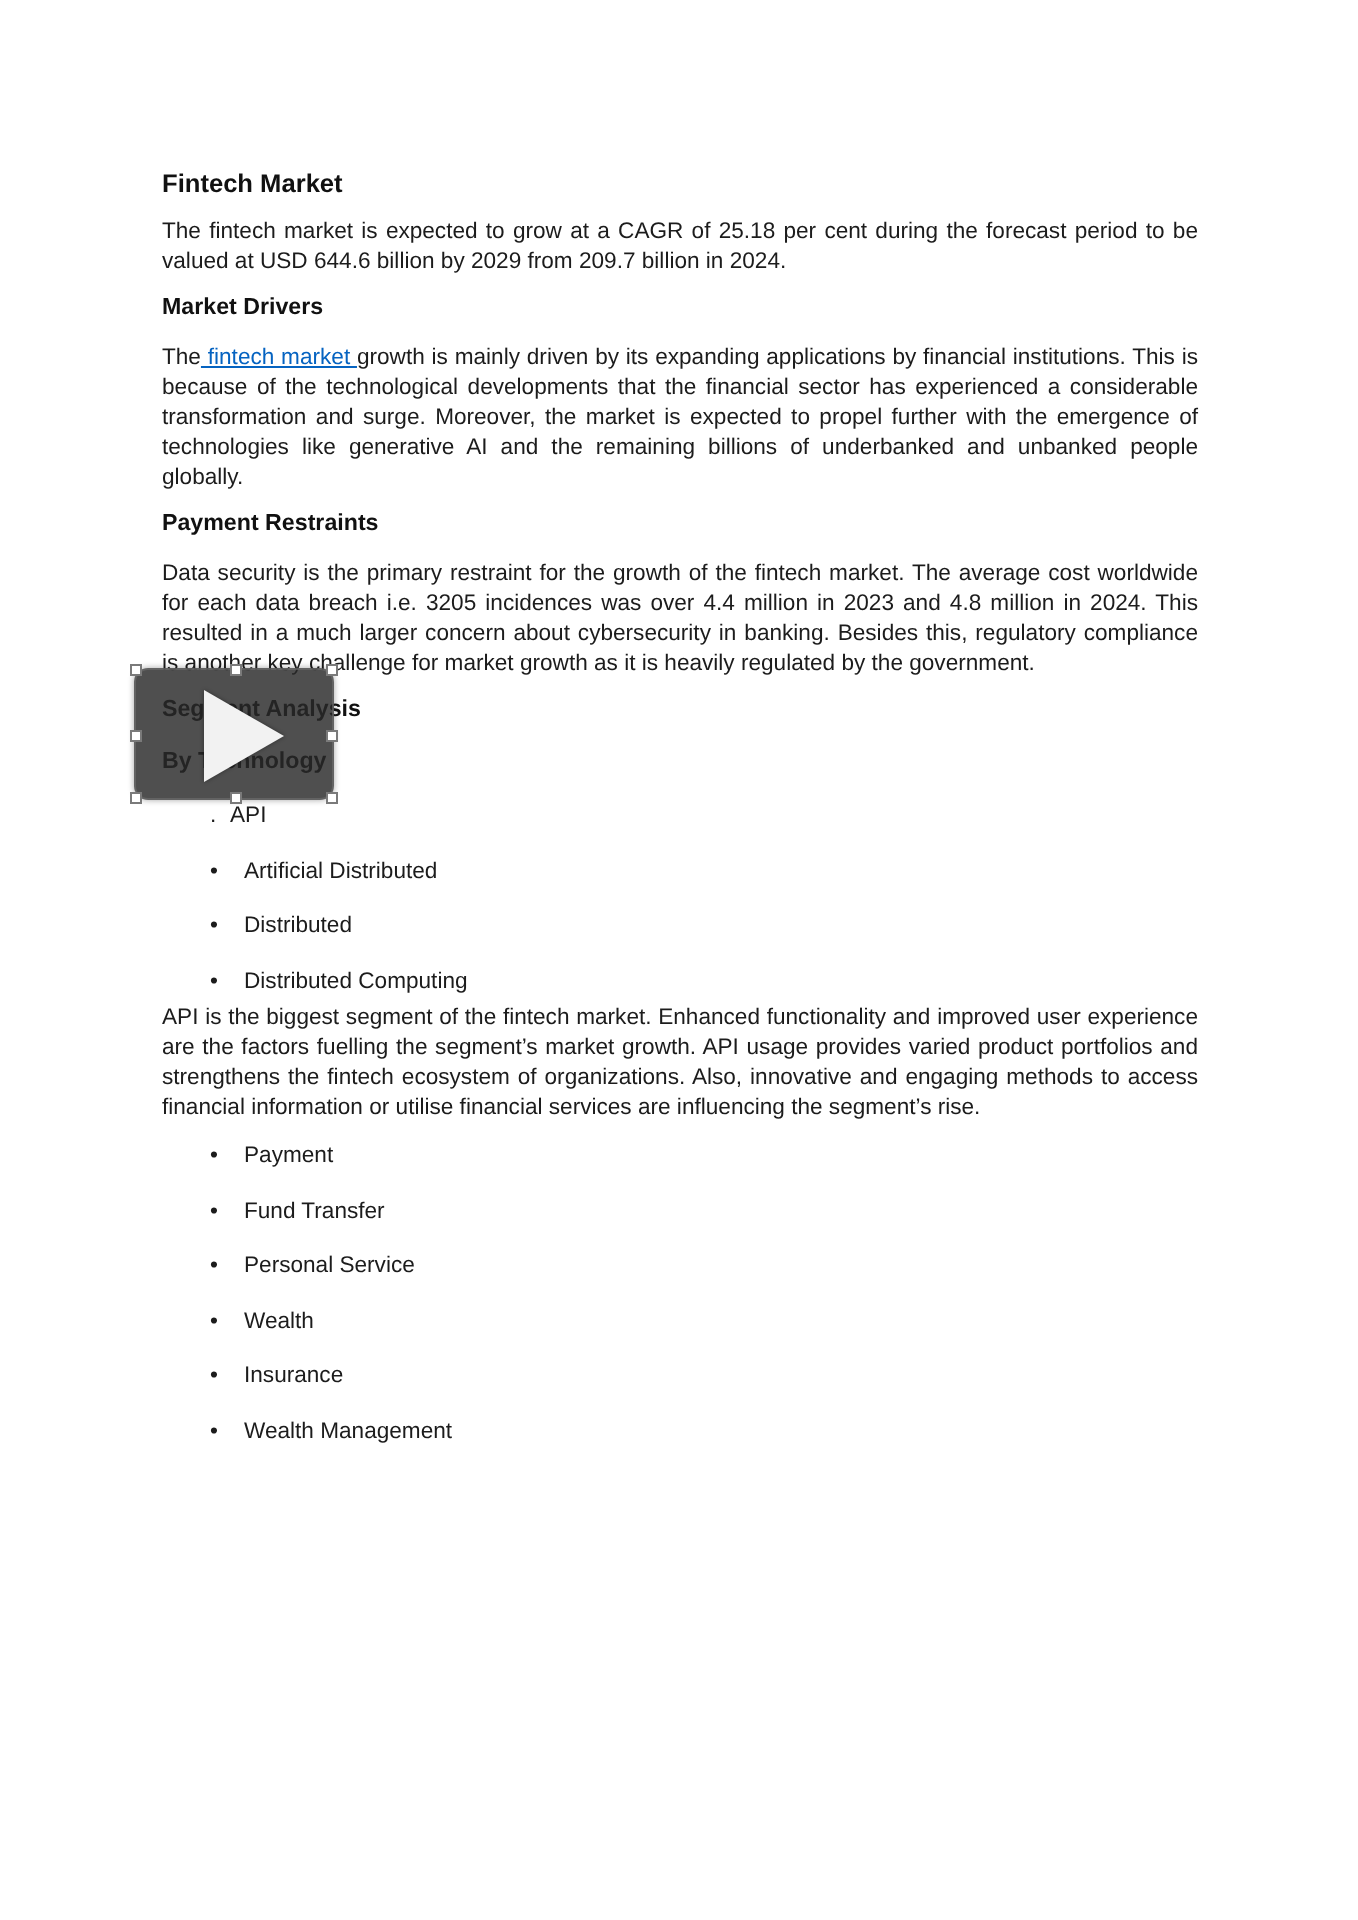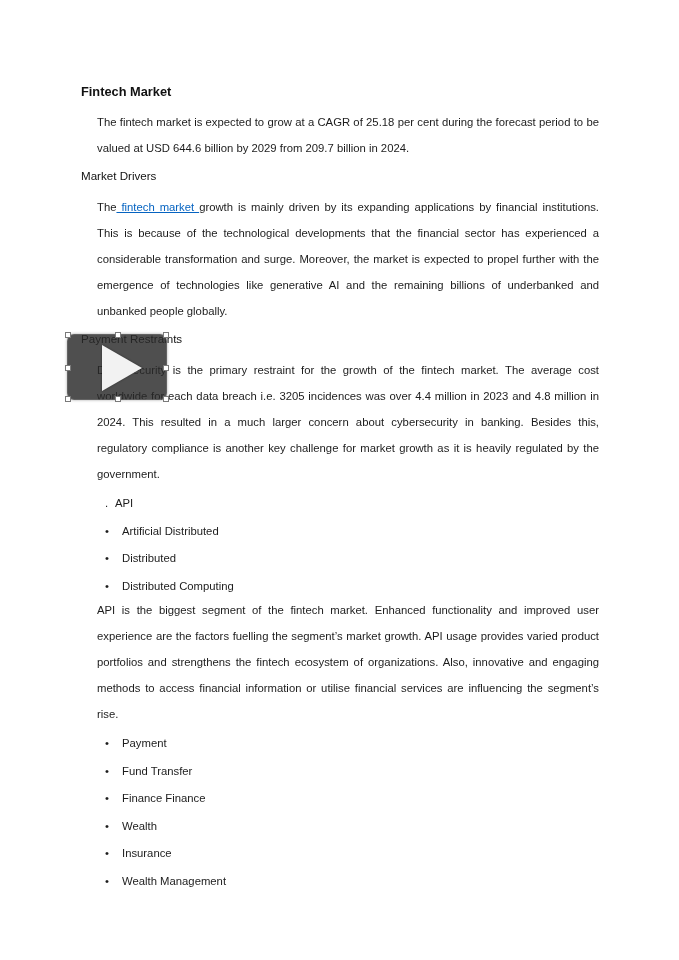--- a/index.html
+++ b/index.html
@@ -16,27 +16,27 @@
     left:81px;top:84px;
     width:518px;
   }
   h1{
     font-size:12.8px;line-height:16px;
     font-weight:bold;color:#111111;
     margin:0 0 9px 0;
   }
   h2{
     font-size:11.6px;line-height:15px;
-    font-weight:normal;color:#111111;
+    font-weight:bold;color:#111111;
     margin:0 0 11px 0;
   }
   p.para{
-    font-size:11.3px;line-height:26px;
+    font-size:11.3px;line-height:15px;
     text-align:justify;
-    margin:0 0 7px 16px;
+    margin:0 0 7px 0;
   }
   a.doc-link{
     color:#0563c1;
     text-decoration:underline;
     cursor:pointer;
   }
   ul.doc-list{
     list-style:none;
     margin:0;padding:0;
   }
@@ -100,36 +100,38 @@
     <p class="para">The fintech market is expected to grow at a CAGR of 25.18 per cent during the forecast period to be valued at USD 644.6 billion by 2029 from 209.7 billion in 2024.</p>
 
     <h2>Market Drivers</h2>
 
     <p class="para"><span>The</span><a class="doc-link"> fintech market </a><span>growth is mainly driven by its expanding applications by financial institutions. This is because of the technological developments that the financial sector has experienced a considerable transformation and surge. Moreover, the market is expected to propel further with the emergence of technologies like generative AI and the remaining billions of underbanked and unbanked people globally.</span></p>
 
     <h2>Payment Restraints</h2>
 
     <p class="para">Data security is the primary restraint for the growth of the fintech market. The average cost worldwide for each data breach i.e. 3205 incidences was over 4.4 million in 2023 and 4.8 million in 2024. This resulted in a much larger concern about cybersecurity in banking. Besides this, regulatory compliance is another key challenge for market growth as it is heavily regulated by the government.</p>
 
+    <h2>Segment Analysis</h2>
 
+    <h2>By Technology</h2>
 
     <ul class="doc-list">
       <li class="tight"><span class="marker">.</span><span>API</span></li>
       <li><span class="marker">•</span><span>Artificial Distributed</span></li>
       <li><span class="marker">•</span><span>Distributed</span></li>
       <li><span class="marker">•</span><span>Distributed Computing</span></li>
     </ul>
 
     <p class="para">API is the biggest segment of the fintech market. Enhanced functionality and improved user experience are the factors fuelling the segment’s market growth. API usage provides varied product portfolios and strengthens the fintech ecosystem of organizations. Also, innovative and engaging methods to access financial information or utilise financial services are influencing the segment’s rise.</p>
 
 
     <ul class="doc-list">
       <li><span class="marker">•</span><span>Payment</span></li>
       <li><span class="marker">•</span><span>Fund Transfer</span></li>
-      <li><span class="marker">•</span><span>Finance Finance</span></li>
+      <li><span class="marker">•</span><span>Personal Service</span></li>
       <li><span class="marker">•</span><span>Wealth</span></li>
       <li><span class="marker">•</span><span>Insurance</span></li>
       <li><span class="marker">•</span><span>Wealth Management</span></li>
     </ul>
 
   </div>
 
   <div class="video-overlay">
     <div class="play-triangle"></div>
     <div class="handle h-tl"></div>

